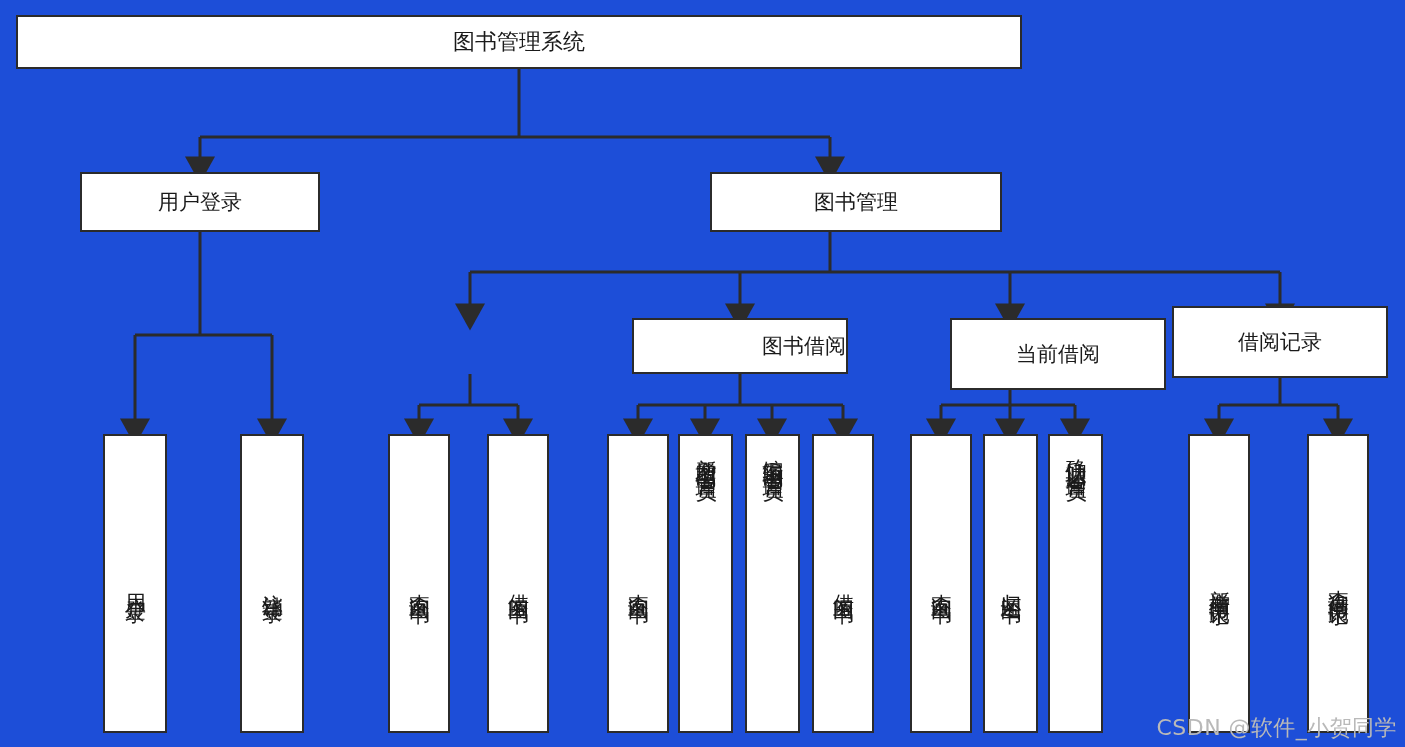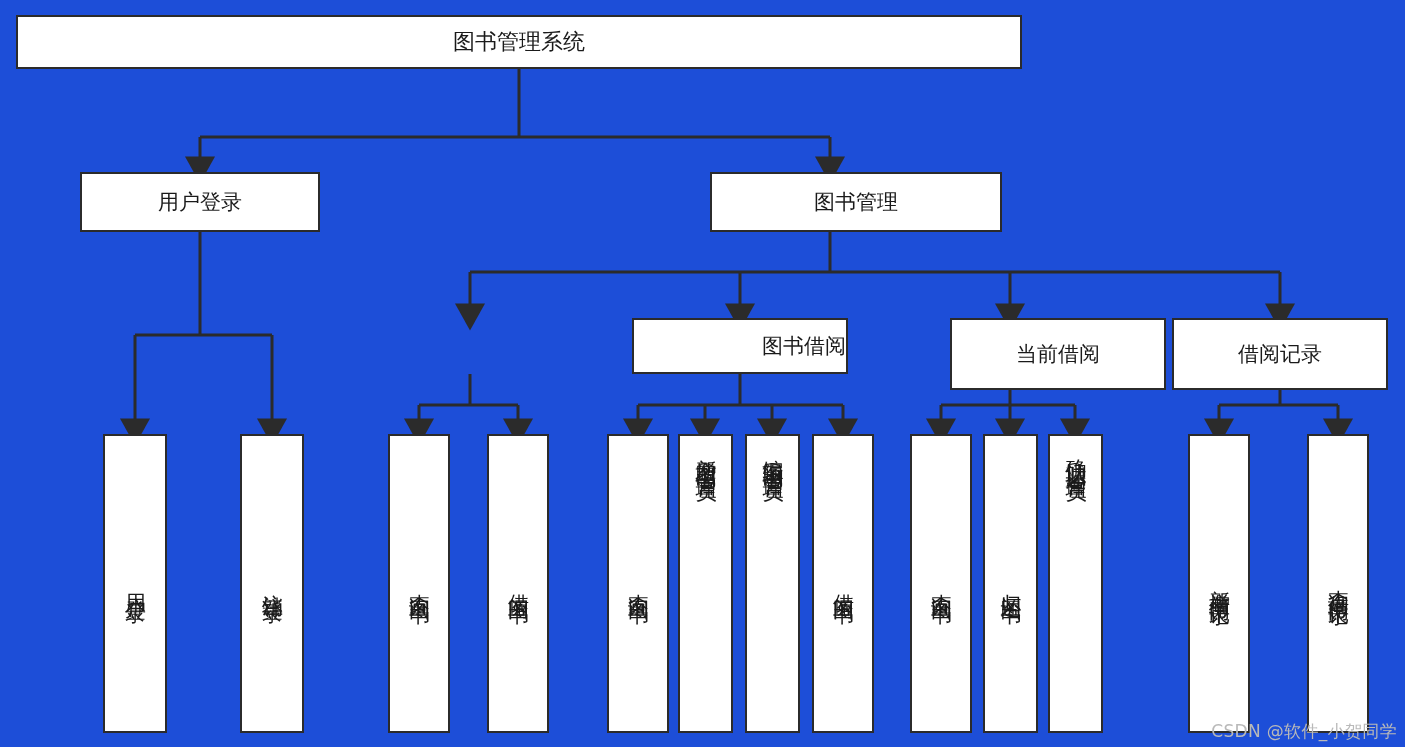--- a/index.html
+++ b/index.html
@@ -57,21 +57,21 @@
   }
   .label-root { font-size: 22px; }
   .label-l2   { font-size: 21px; }
   .label-l3   { font-size: 21px; }
   .label-leaf { font-size: 21px; }
 
   .watermark {
     position: absolute;
     right: 8px;
     bottom: 4px;
-    font-size: 17px;
+    font-size: 22px;
     color: #b9b9b9;
     letter-spacing: 0.02em;
     white-space: nowrap;
     pointer-events: none;
   }
 </style>
 </head>
 <body>
 
 <div id="diagram-root">
@@ -148,21 +148,21 @@
   <div class="node horiz label-l2" style="left:710px; top:172px; width:292px; height:60px;">
     <span>图书管理</span>
   </div>
 
   <div class="node horiz label-l3" style="left:632px; top:318px; width:216px; height:56px;justify-content:flex-end;">
     <span>图书借阅</span>
   </div>
   <div class="node horiz label-l3" style="left:950px; top:318px; width:216px; height:72px;">
     <span>当前借阅</span>
   </div>
-  <div class="node horiz label-l3" style="left:1172px; top:318px; width:216px; height:72px;">
+  <div class="node horiz label-l3" style="left:1172px; top:306px; width:216px; height:72px;">
     <span>借阅记录</span>
   </div>
 
   <div class="node vert center-start label-leaf" style="left:103px; top:434px; width:64px; height:299px;">
     <span class="vtext">用户登录</span>
   </div>
   <div class="node vert center-start label-leaf" style="left:240px; top:434px; width:64px; height:299px;">
     <span class="vtext">注销登录</span>
   </div>
 

